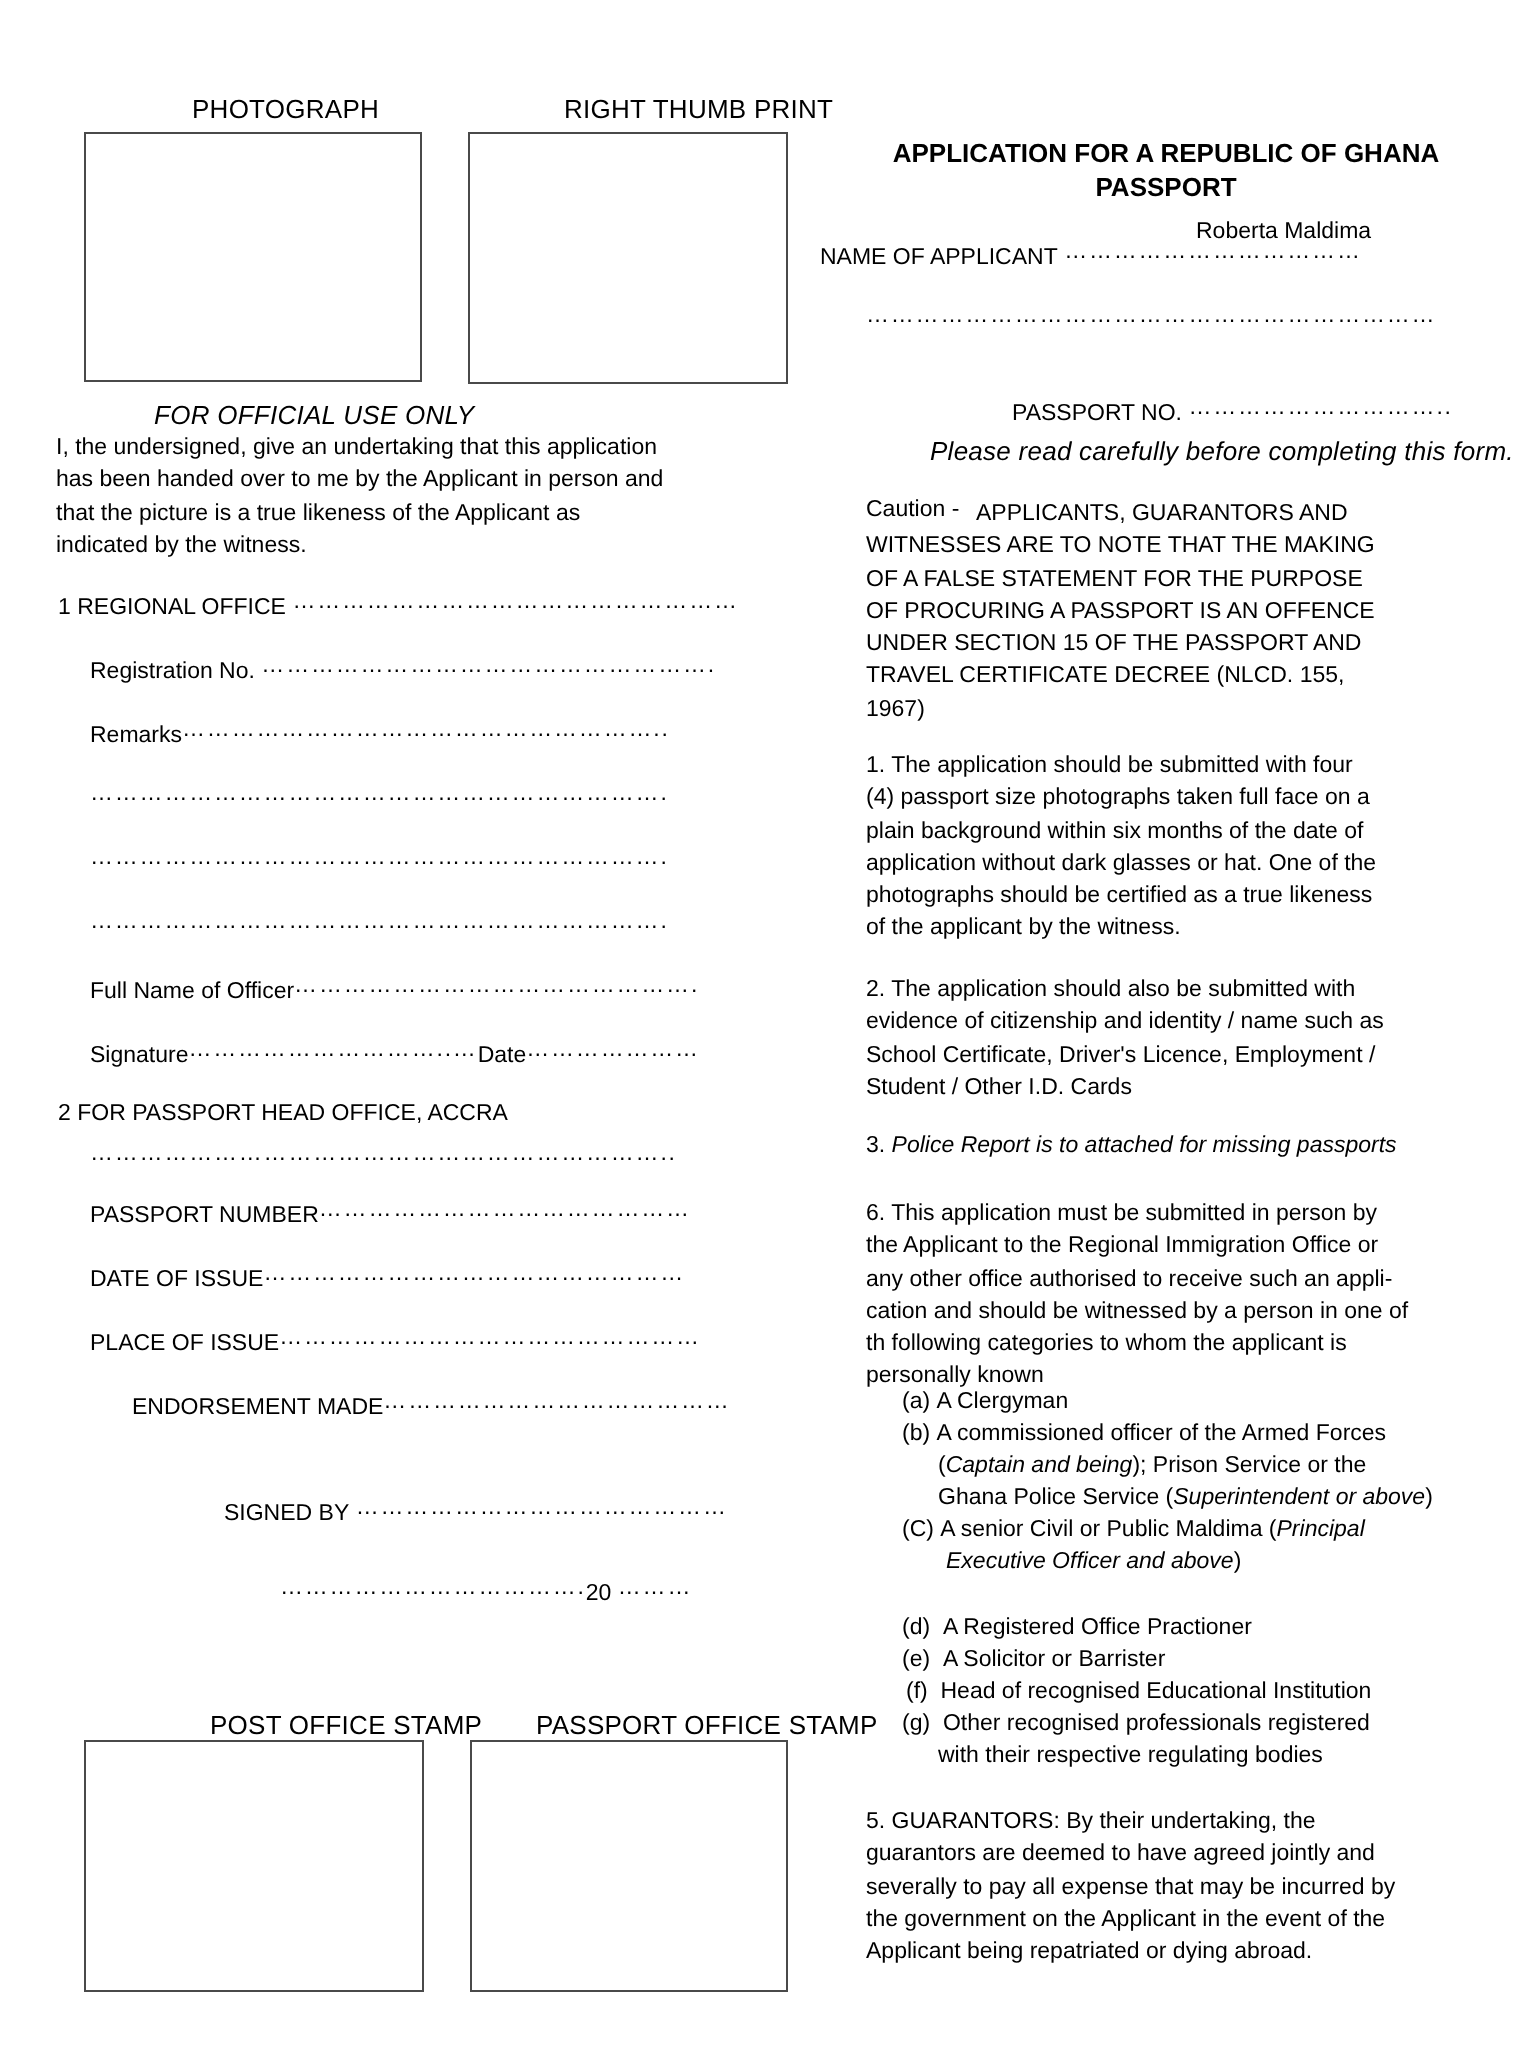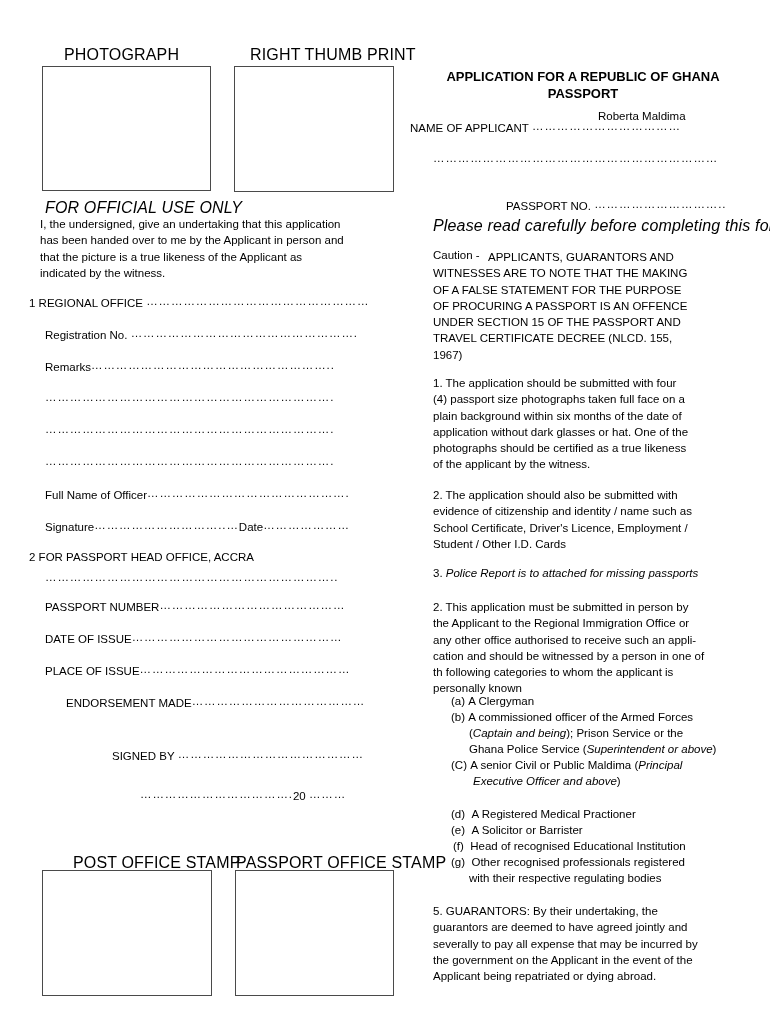--- a/index.html
+++ b/index.html
@@ -15,24 +15,25 @@
     position: relative;
     width: 770px;
     height: 1024px;
     background: #ffffff;
     overflow: hidden;
   }
 
   
   .t {
     position: absolute;
-    font-size: 16px;
+    font-size: 13px;
     line-height: 16.2px;
     white-space: pre;
     letter-spacing: 0.01em;
+    margin-left: 32px;
   }
   .ital { font-style: italic; }
 
   
   .box {
     position: absolute;
     border: 1.3px solid #4a4a4a;
     background: #ffffff;
     box-sizing: border-box;
   }
@@ -76,21 +77,21 @@
 
   <div class="t" style="left:29px; top:47px;"></div>
   <div class="t" style="left:64px; top:47px;">PHOTOGRAPH</div>
   <div class="t" style="left:250px; top:47px;">RIGHT THUMB PRINT</div>
 
   <div class="box" style="left:42px; top:66px; width:169px; height:125px;"></div>
   <div class="box" style="left:234px; top:66px; width:160px; height:126px;"></div>
 
   <div class="t ital" style="left:45px; top:200px;">FOR OFFICIAL USE ONLY</div>
 
-  <div class="para" style="left:40px; top:216px; width:350px;">I, the undersigned, give an undertaking that this application
+  <div class="para" style="left:28px; top:216px; width:350px;">I, the undersigned, give an undertaking that this application
 has been handed over to me by the Applicant in person and
 that the picture is a true likeness of the Applicant as
 indicated by the witness.</div>
 
   <div class="row" style="left:29px; top:295px;">
     <span>1</span><span>&nbsp;</span><span>REGIONAL OFFICE</span><span>&nbsp;</span><span class="dots">………………………………………………</span>
   </div>
 
   <div class="row" style="left:45px; top:327px;">
     <span>Registration No.</span><span>&nbsp;</span><span class="dots">……………………………………………….</span>
@@ -195,21 +196,21 @@
 
   <div class="para" style="left:433px; top:487px; width:310px;">2.  The application should also be submitted with
 evidence of citizenship and identity / name such as
 School Certificate, Driver's Licence, Employment /
 Student / Other I.D. Cards</div>
 
   <div class="row" style="left:433px; top:567px;">
     <span>3.</span><span>&nbsp;</span><span class="ital">Police Report is to attached for missing passports</span>
   </div>
 
-  <div class="para" style="left:433px; top:599px; width:312px;">2.  This application must be submitted in person by
+  <div class="para" style="left:433px; top:599px; width:312px;">6.  This application must be submitted in person by
 the Applicant to the Regional Immigration Office or
 any other office authorised to receive such an appli-
 cation and should be witnessed by a person in one of
 th following categories to whom the applicant is
 personally known</div>
 
   <div class="row" style="left:451px; top:695px;">
     <span>(a)</span><span>&nbsp;</span><span>A Clergyman</span>
   </div>
 
@@ -224,21 +225,21 @@
   </div>
 
   <div class="row" style="left:451px; top:759px;">
     <span>(C)</span><span>&nbsp;</span><span>A senior Civil or Public Maldima (</span><span class="ital">Principal</span>
   </div>
   <div class="row" style="left:473px; top:775px;text-align:center;">
     <span class="ital">Executive Officer and above</span><span>)</span>
   </div>
 
   <div class="row" style="left:451px; top:808px;">
-    <span>(d)</span><span>&nbsp;&nbsp;</span><span>A Registered Medical Practioner</span>
+    <span>(d)</span><span>&nbsp;&nbsp;</span><span>A Registered Office Practioner</span>
   </div>
   <div class="row" style="left:451px; top:824px;">
     <span>(e)</span><span>&nbsp;&nbsp;</span><span>A Solicitor or Barrister</span>
   </div>
   <div class="row" style="left:453px; top:840px;">
     <span>(f)</span><span>&nbsp;&nbsp;</span><span>Head of recognised Educational Institution</span>
   </div>
   <div class="row" style="left:451px; top:856px;">
     <span>(g)</span><span>&nbsp;&nbsp;</span><span>Other recognised professionals registered</span>
   </div>

